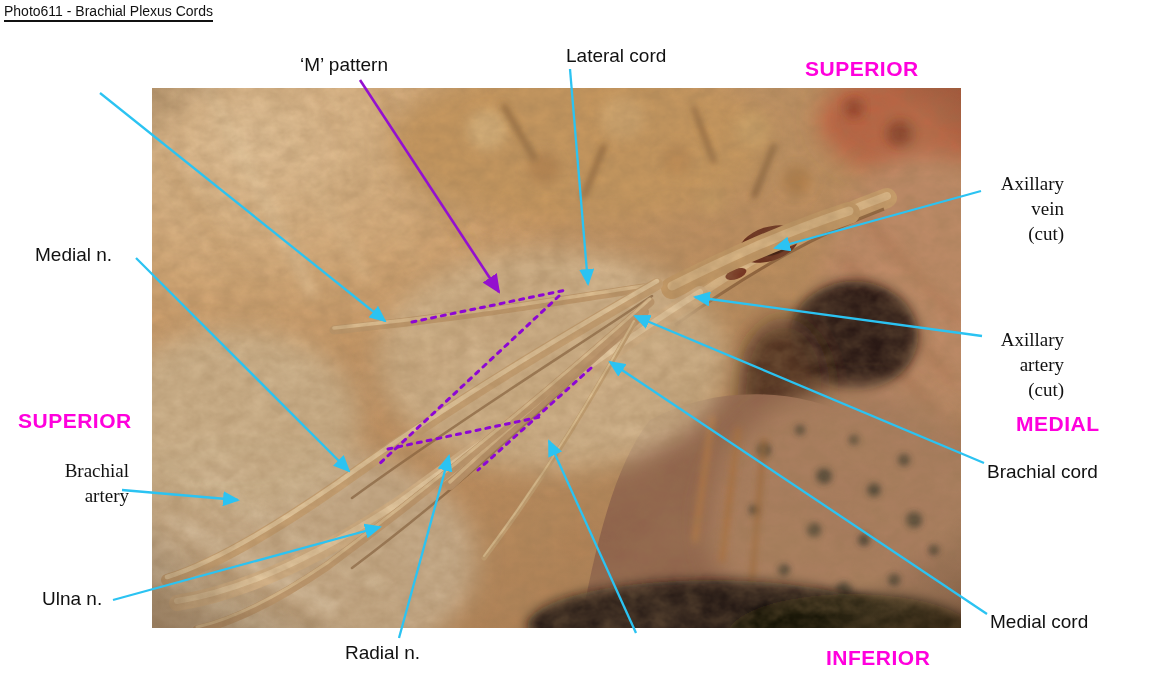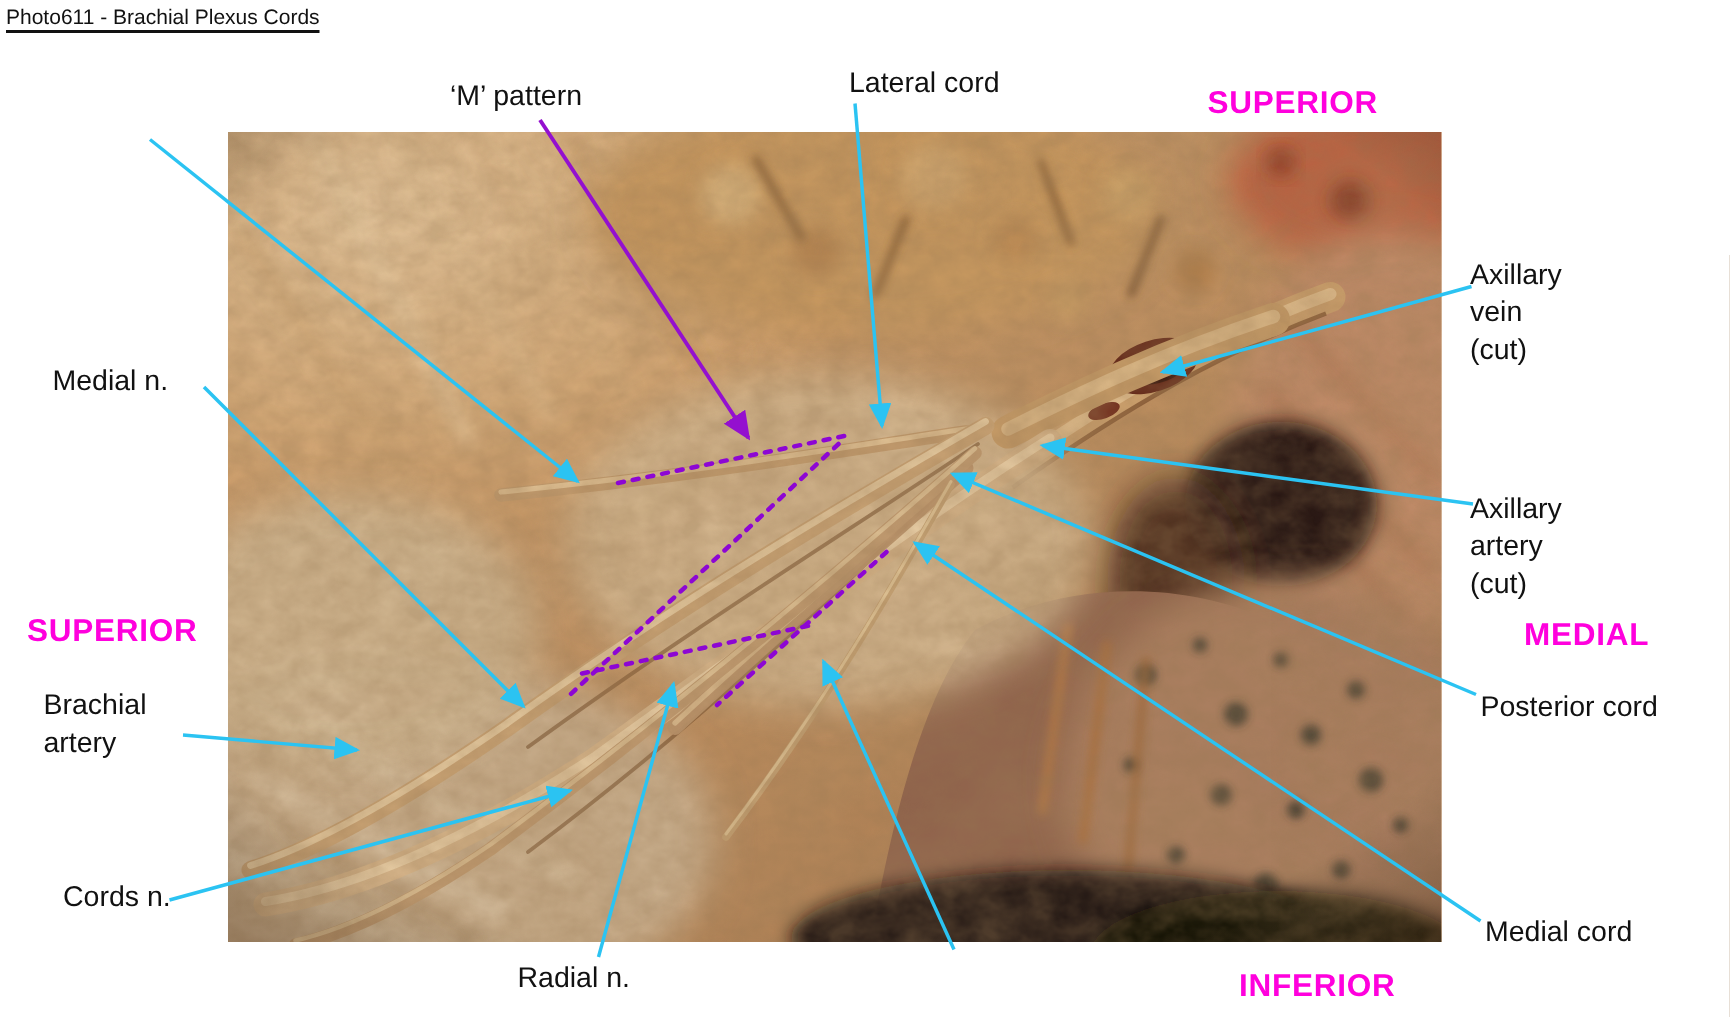--- a/index.html
+++ b/index.html
@@ -20,21 +20,21 @@
   .title{
     position:absolute;left:4px;top:3px;
     font-size:14px;color:var(--c-text);
     border-bottom:2px solid var(--c-text);
     padding-bottom:1px;white-space:nowrap;
   }
   .label{
     position:absolute;font-size:19px;line-height:25px;
     color:var(--c-text);white-space:pre-line;
   }
-  .center{text-align:left;}
+  .center{text-align:right;font-family:Liberation Serif, serif;}
   .dir-label{
     position:absolute;font-size:21px;font-weight:bold;
     color:var(--c-orientation);white-space:nowrap;letter-spacing:0.5px;
   }
   #photo{
     position:absolute;left:152px;top:88px;width:809px;height:540px;
     overflow:hidden;background:#c49a6c;
   }
   #annot{
     position:absolute;left:0;top:0;width:1153px;height:685px;
@@ -215,24 +215,24 @@
   </div>
 
   <div class="label" style="left:300px;top:52px;">‘M’ pattern</div>
   <div class="label" style="left:566px;top:43px;">Lateral cord</div>
   <div class="label center" style="left:980px;top:171px;width:84px;">Axillary
 vein
 (cut)</div>
   <div class="label center" style="left:980px;top:327px;width:84px;">Axillary
 artery
 (cut)</div>
-  <div class="label" style="left:987px;top:459px;">Posterior cord</div>
+  <div class="label" style="left:987px;top:459px;">Brachial cord</div>
   <div class="label" style="left:990px;top:609px;">Medial cord</div>
   <div class="label" style="left:345px;top:640px;">Radial n.</div>
-  <div class="label" style="left:42px;top:586px;">Cords n.</div>
+  <div class="label" style="left:42px;top:586px;">Ulna n.</div>
   <div class="label center" style="left:29px;top:458px;width:100px;">Brachial
 artery</div>
   <div class="label" style="left:35px;top:242px;">Medial n.</div>
 
   <div class="dir-label" style="left:805px;top:57px;">SUPERIOR</div>
   <div class="dir-label" style="left:1016px;top:412px;">MEDIAL</div>
   <div class="dir-label" style="left:826px;top:646px;">INFERIOR</div>
   <div class="dir-label" style="left:18px;top:409px;">SUPERIOR</div>
 
   <svg id="annot" viewBox="0 0 1153 685">

